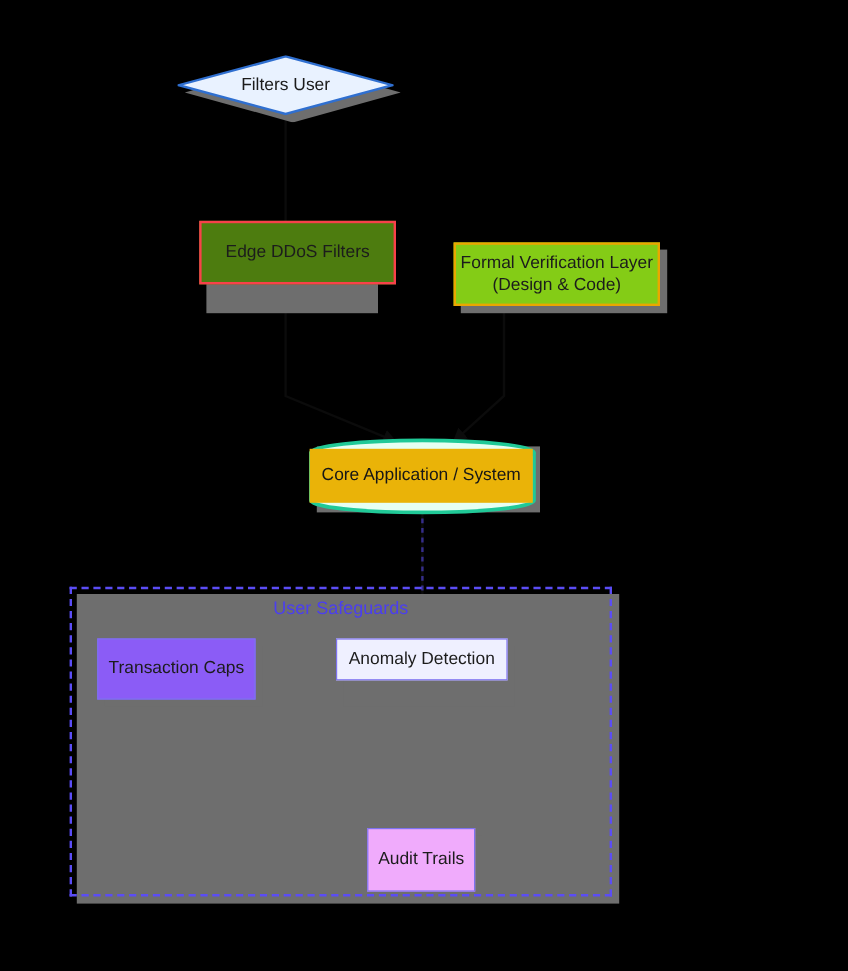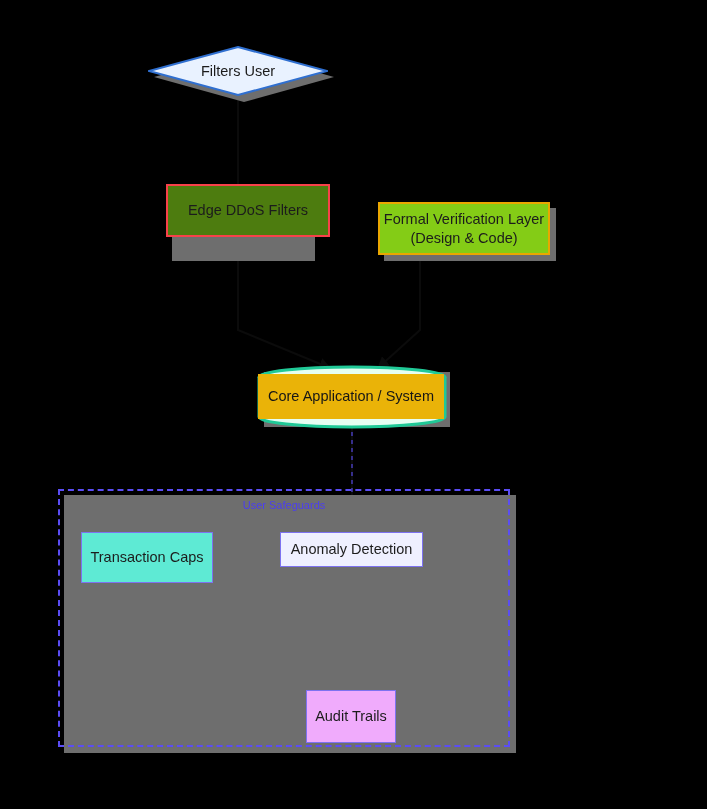--- a/index.html
+++ b/index.html
@@ -79,29 +79,29 @@
     z-index: 3;
   }
   #subgraph-shadow {
     left: 64px; top: 495px; width: 452px; height: 258px;
   }
   #subgraph-title {
     position: absolute;
     left: 58px; top: 499px; width: 452px;
     text-align: center;
     color: #4b3ef0;
-    font-size: 11px;
+    font-size: 15px;
     font-weight: 400;
     z-index: 8;
   }
 
   
   #n-transaction-caps {
     left: 81px; top: 532px; width: 132px; height: 51px;
-    background: #5eead4;
+    background: #8b5cf6;
     border: 1.5px solid #7d72f0;
   }
   #n-anomaly-detection {
     left: 280px; top: 532px; width: 143px; height: 35px;
     background: #eff0ff;
     border: 1.5px solid #7d72f0;
   }
   #n-audit-trails {
     left: 306px; top: 690px; width: 90px; height: 53px;
     background: #f0abfc;

